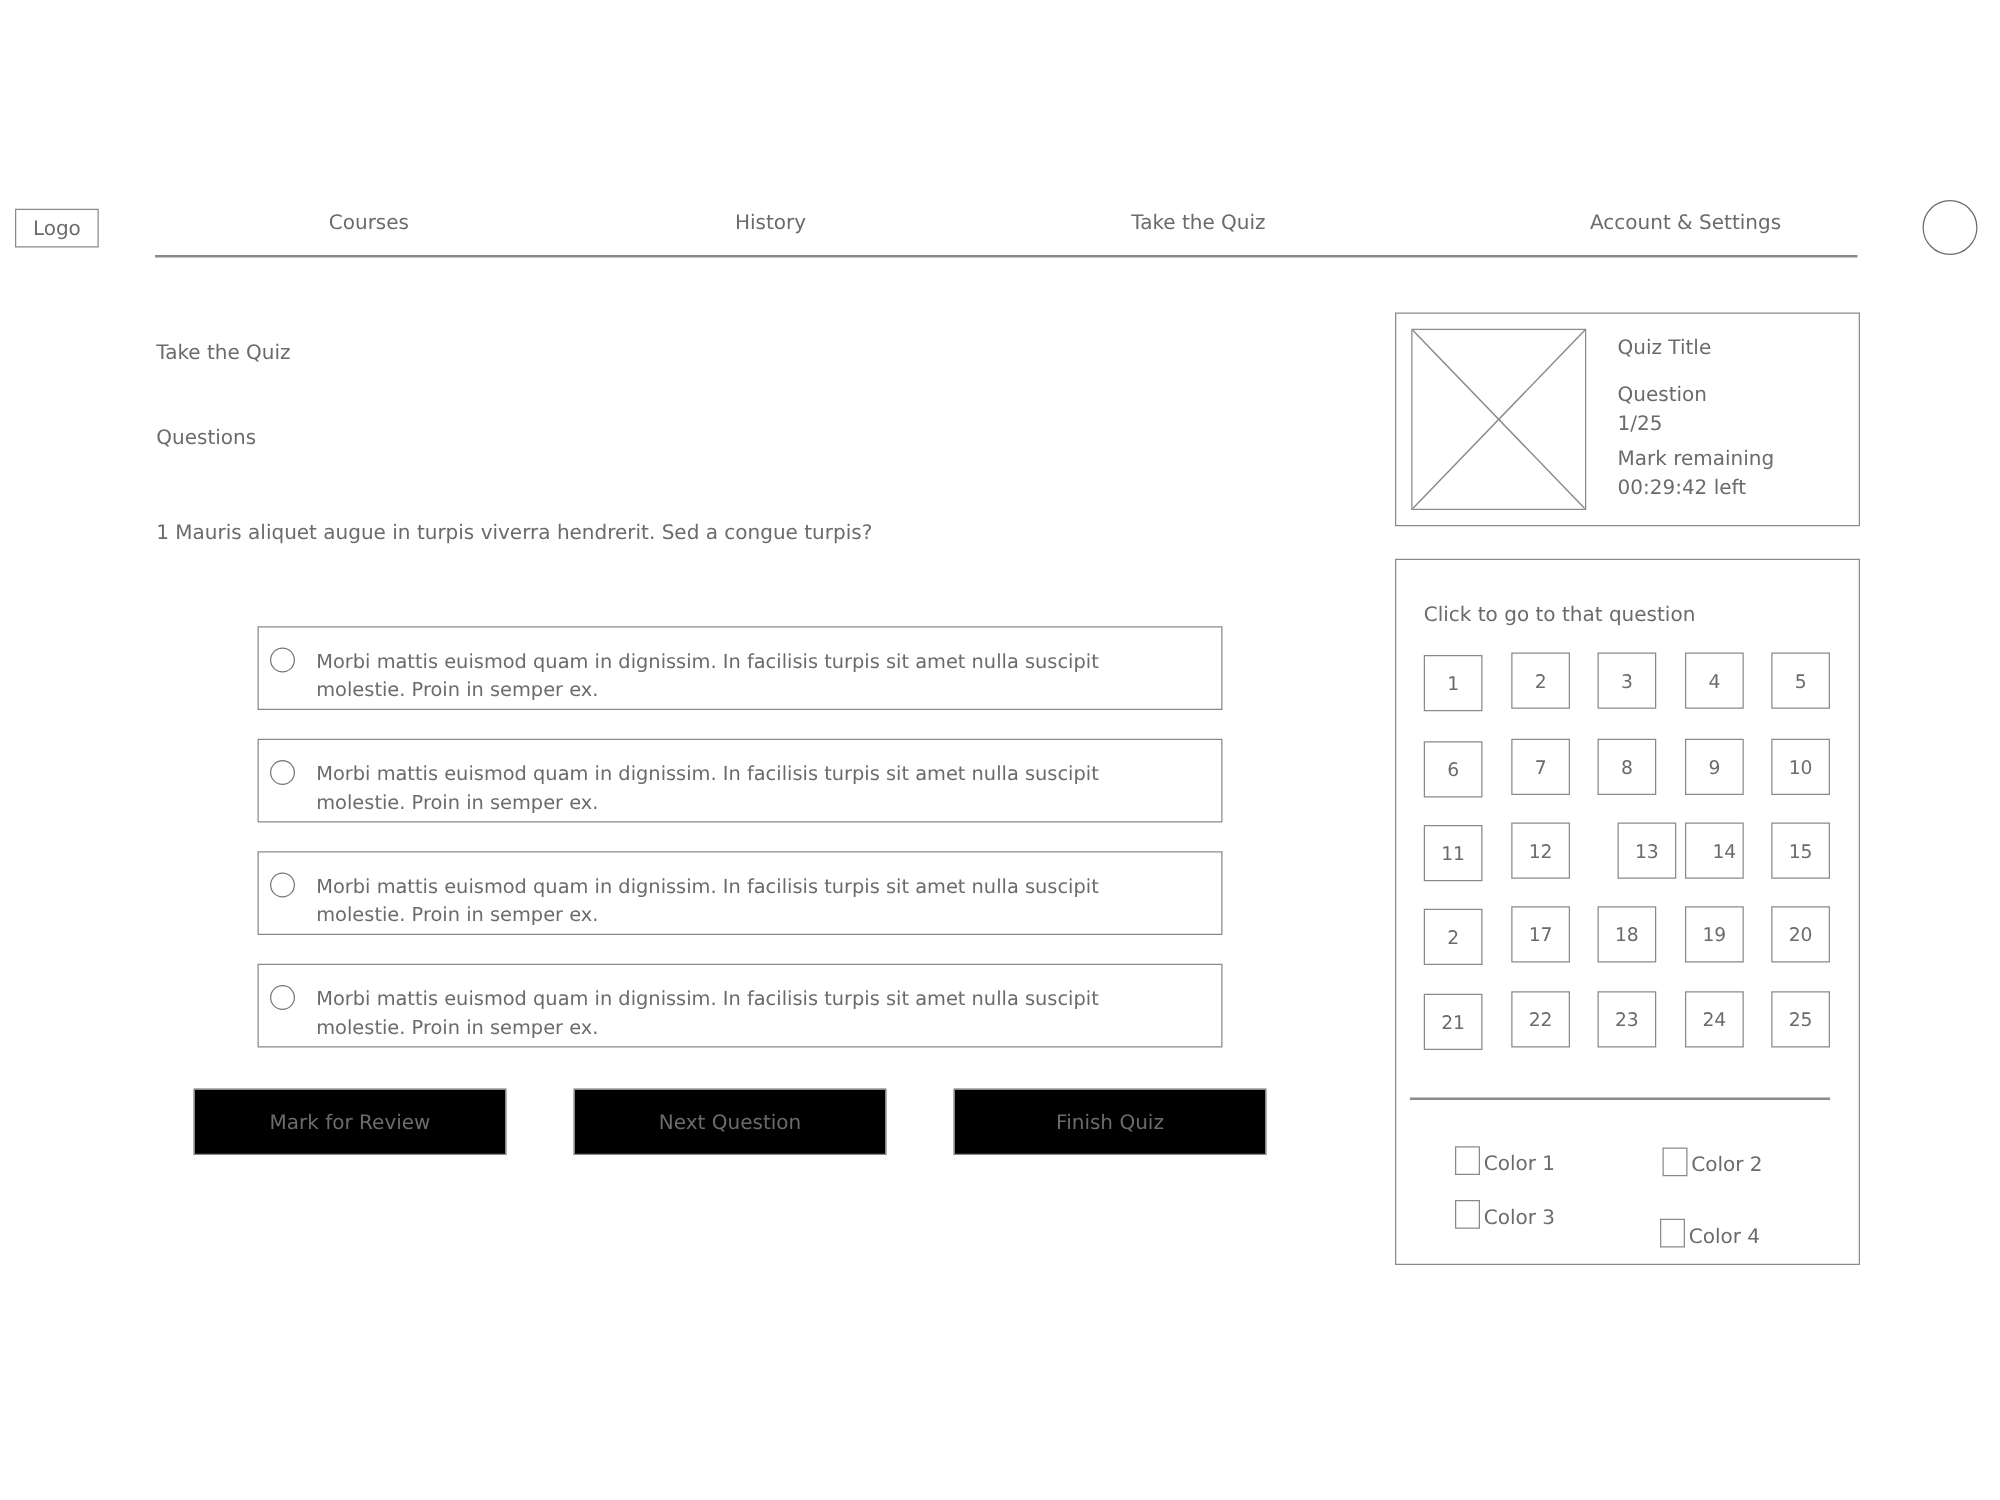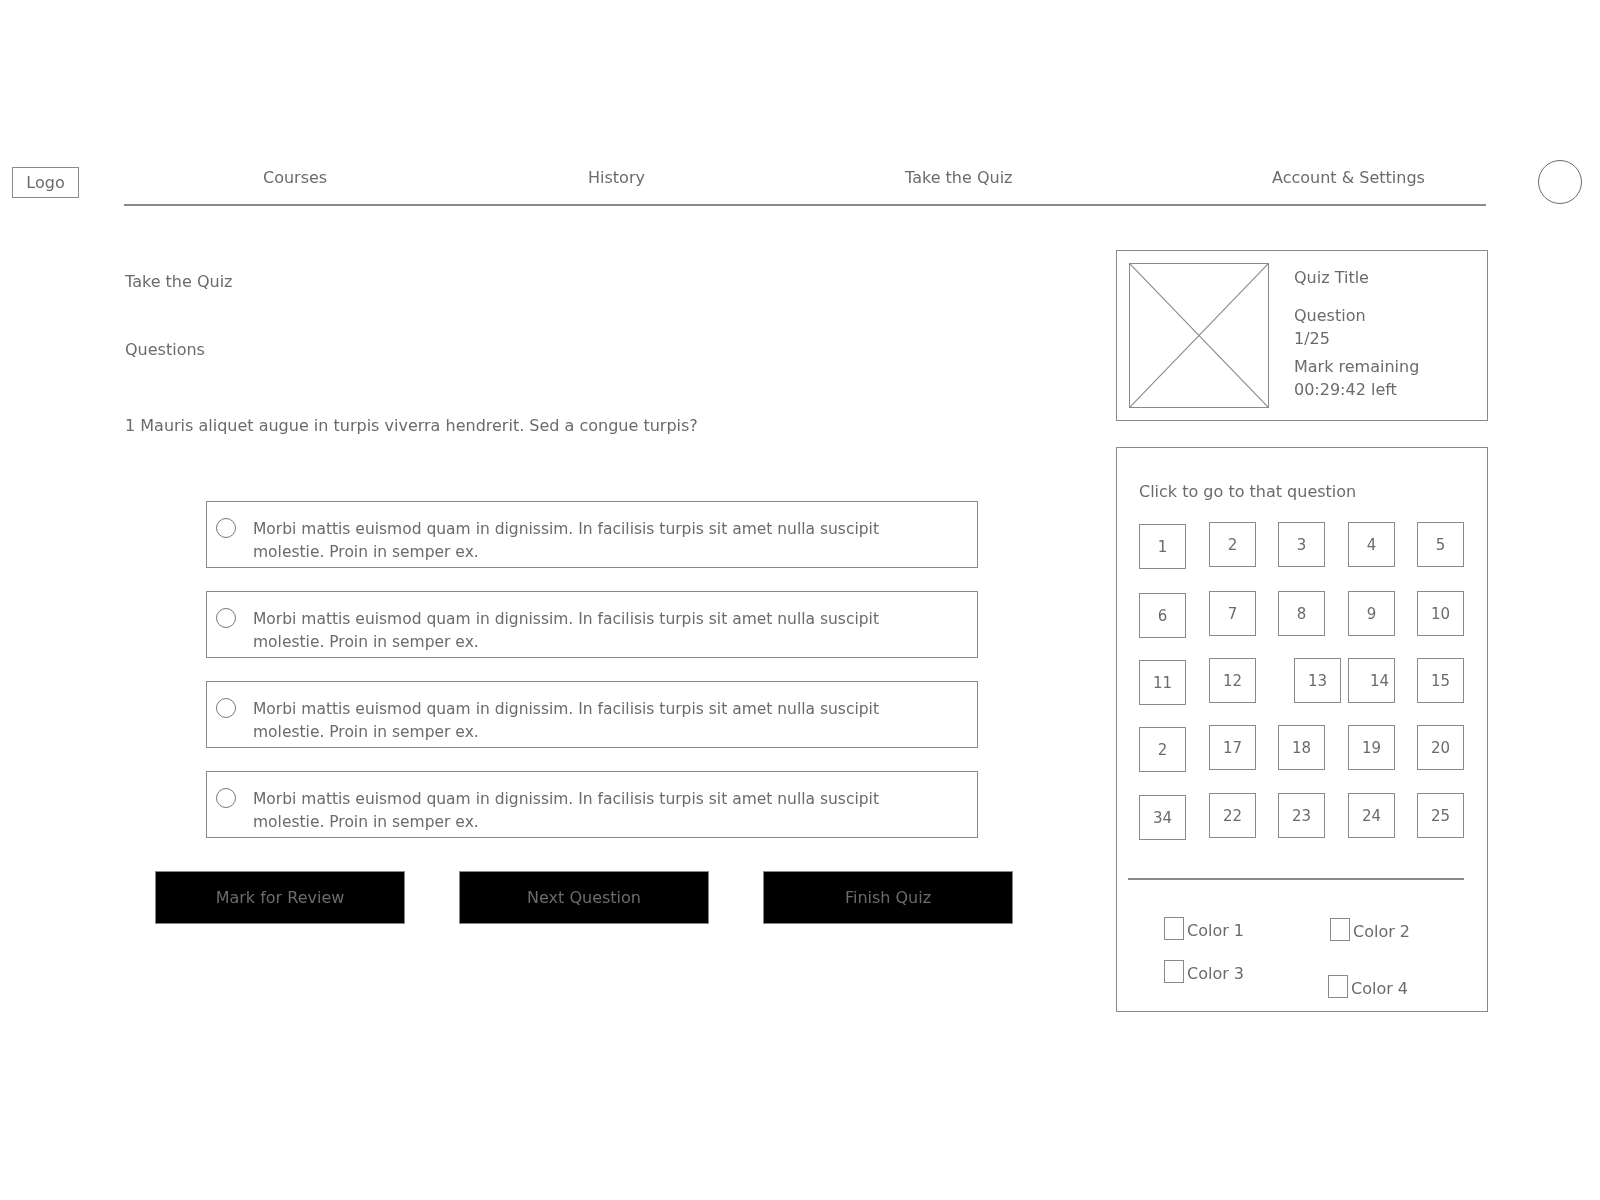--- a/index.html
+++ b/index.html
@@ -109,21 +109,21 @@
       <div class="qbtn" style="left: 0px; top: 138px;">11</div>
       <div class="qbtn" style="left: 70px; top: 136px;">12</div>
       <div class="qbtn" style="left: 139px; top: 136px; margin-left: 16px;">13</div>
       <div class="qbtn" style="left: 209px; top: 136px; padding-left: 16px;">14</div>
       <div class="qbtn" style="left: 278px; top: 136px;">15</div>
       <div class="qbtn" style="left: 0px; top: 205px;">2</div>
       <div class="qbtn" style="left: 70px; top: 203px;">17</div>
       <div class="qbtn" style="left: 139px; top: 203px;">18</div>
       <div class="qbtn" style="left: 209px; top: 203px;">19</div>
       <div class="qbtn" style="left: 278px; top: 203px;">20</div>
-      <div class="qbtn" style="left: 0px; top: 273px;">34</div>
+      <div class="qbtn" style="left: 0px; top: 273px;">21</div>
       <div class="qbtn" style="left: 70px; top: 271px;">22</div>
       <div class="qbtn" style="left: 139px; top: 271px;">23</div>
       <div class="qbtn" style="left: 209px; top: 271px;">24</div>
       <div class="qbtn" style="left: 278px; top: 271px;">25</div>
     </div>
   <div class="divider"></div>
 
   <div class="legend-item" style="left:47px; top:469px;">
     <span class="checkbox"></span>
     <span class="legend-label">Color 1</span>

